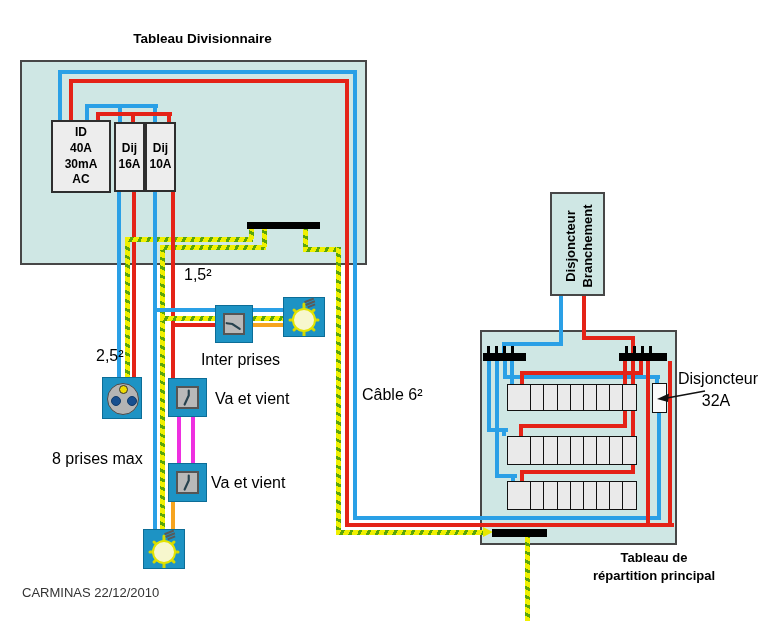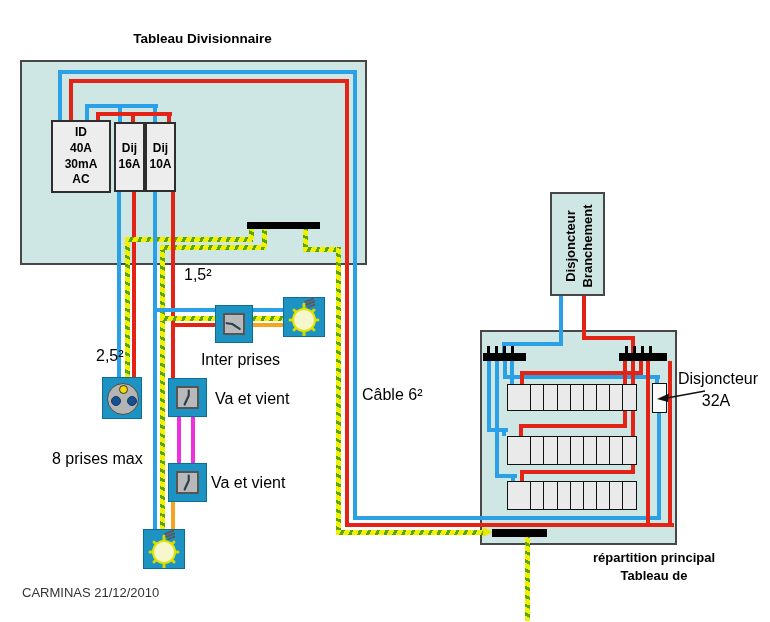--- a/index.html
+++ b/index.html
@@ -44,28 +44,28 @@
     transform:rotate(-90deg);font-weight:bold;font-size:13px;line-height:1.3;text-align:center;z-index:3;}
   .br-text span{display:block;}
   .tooth{position:absolute;background:#000;width:3px;height:7px;z-index:2;}
   .earth-arrow{position:absolute;width:0;height:0;border-top:5px solid transparent;
     border-bottom:5px solid transparent;border-left:10px solid #e8e800;z-index:1;}
 </style>
 </head>
 <body>
 
 <div class="lbl title center" style="left:95px;top:31px;width:215px;">Tableau Divisionnaire</div>
-<div class="lbl" style="left:22px;top:585px;font-size:13px;color:#333;">CARMINAS 21/12/2010</div>
+<div class="lbl" style="left:22px;top:585px;font-size:13px;color:#333;">CARMINAS 22/12/2010</div>
 
 <div class="panel" style="left:20px;top:60px;width:343px;height:201px;"></div>
 
 <div class="panel" style="left:480px;top:330px;width:193px;height:211px;"></div>
 <div class="lbl bold center" style="left:575px;top:549px;width:158px;font-size:13px;line-height:1.35;">
+  <span style="display:block;">Tableau de</span>
   <span style="display:block;">répartition principal</span>
-  <span style="display:block;">Tableau de</span>
 </div>
 
 <div class="panel" style="left:550px;top:192px;width:51px;height:100px;z-index:2;">
   <div class="br-text">
     <span>Disjoncteur</span>
     <span>Branchement</span>
   </div>
 </div>
 
 <div class="w wb vw" style="left:58px;top:70px;height:52px;"></div>

